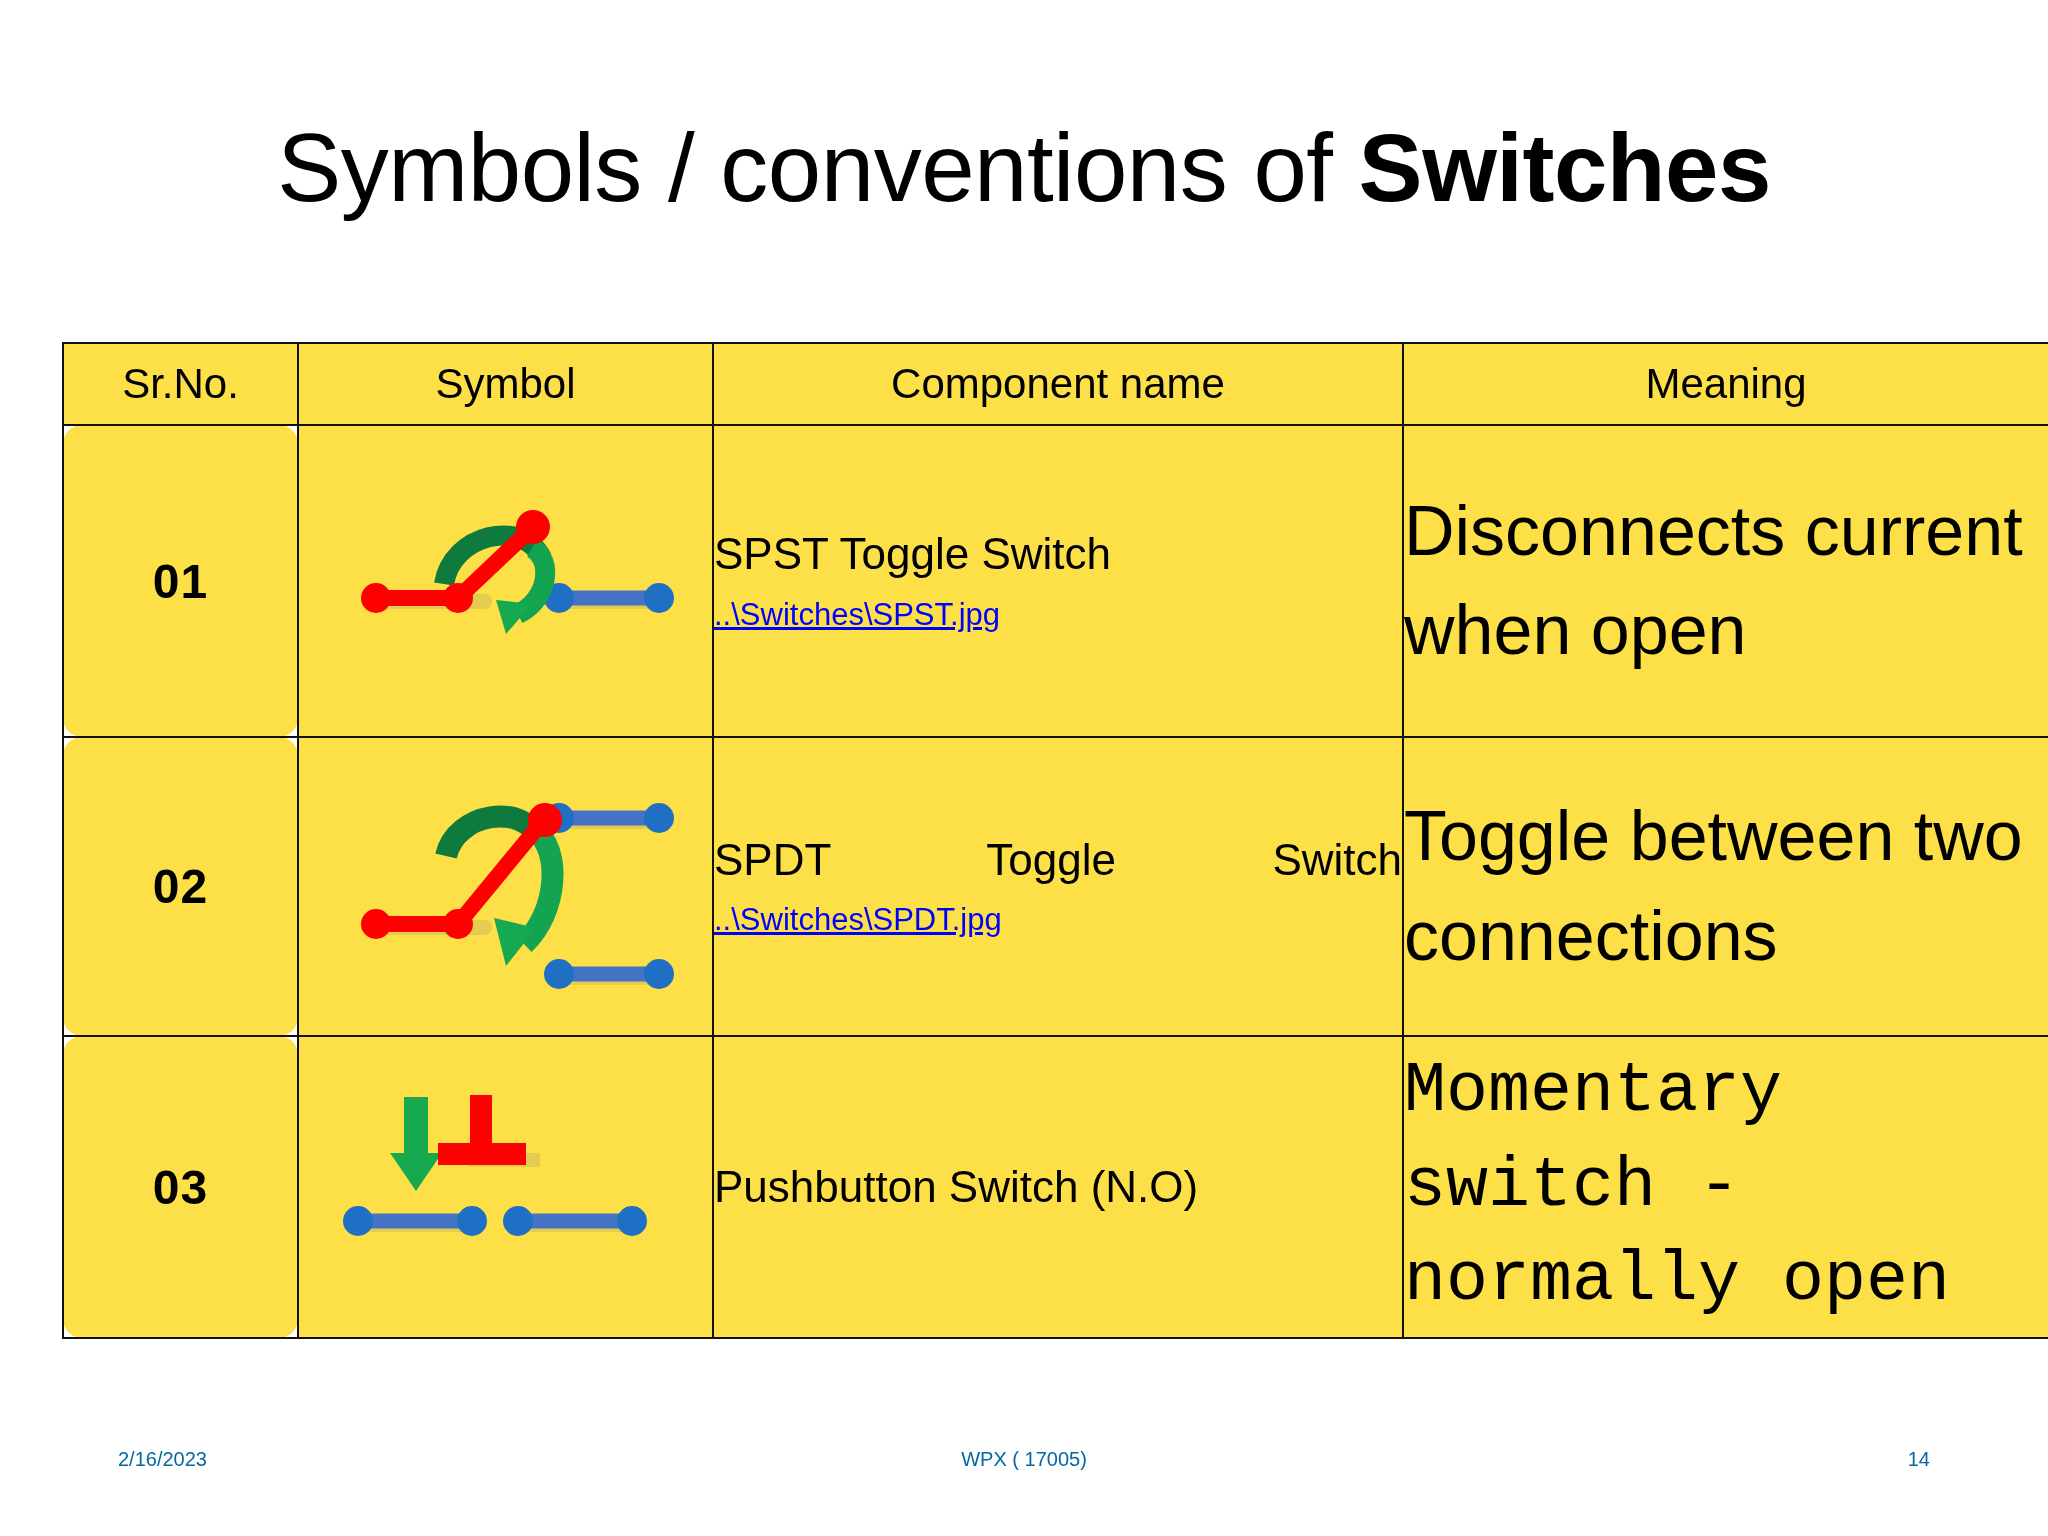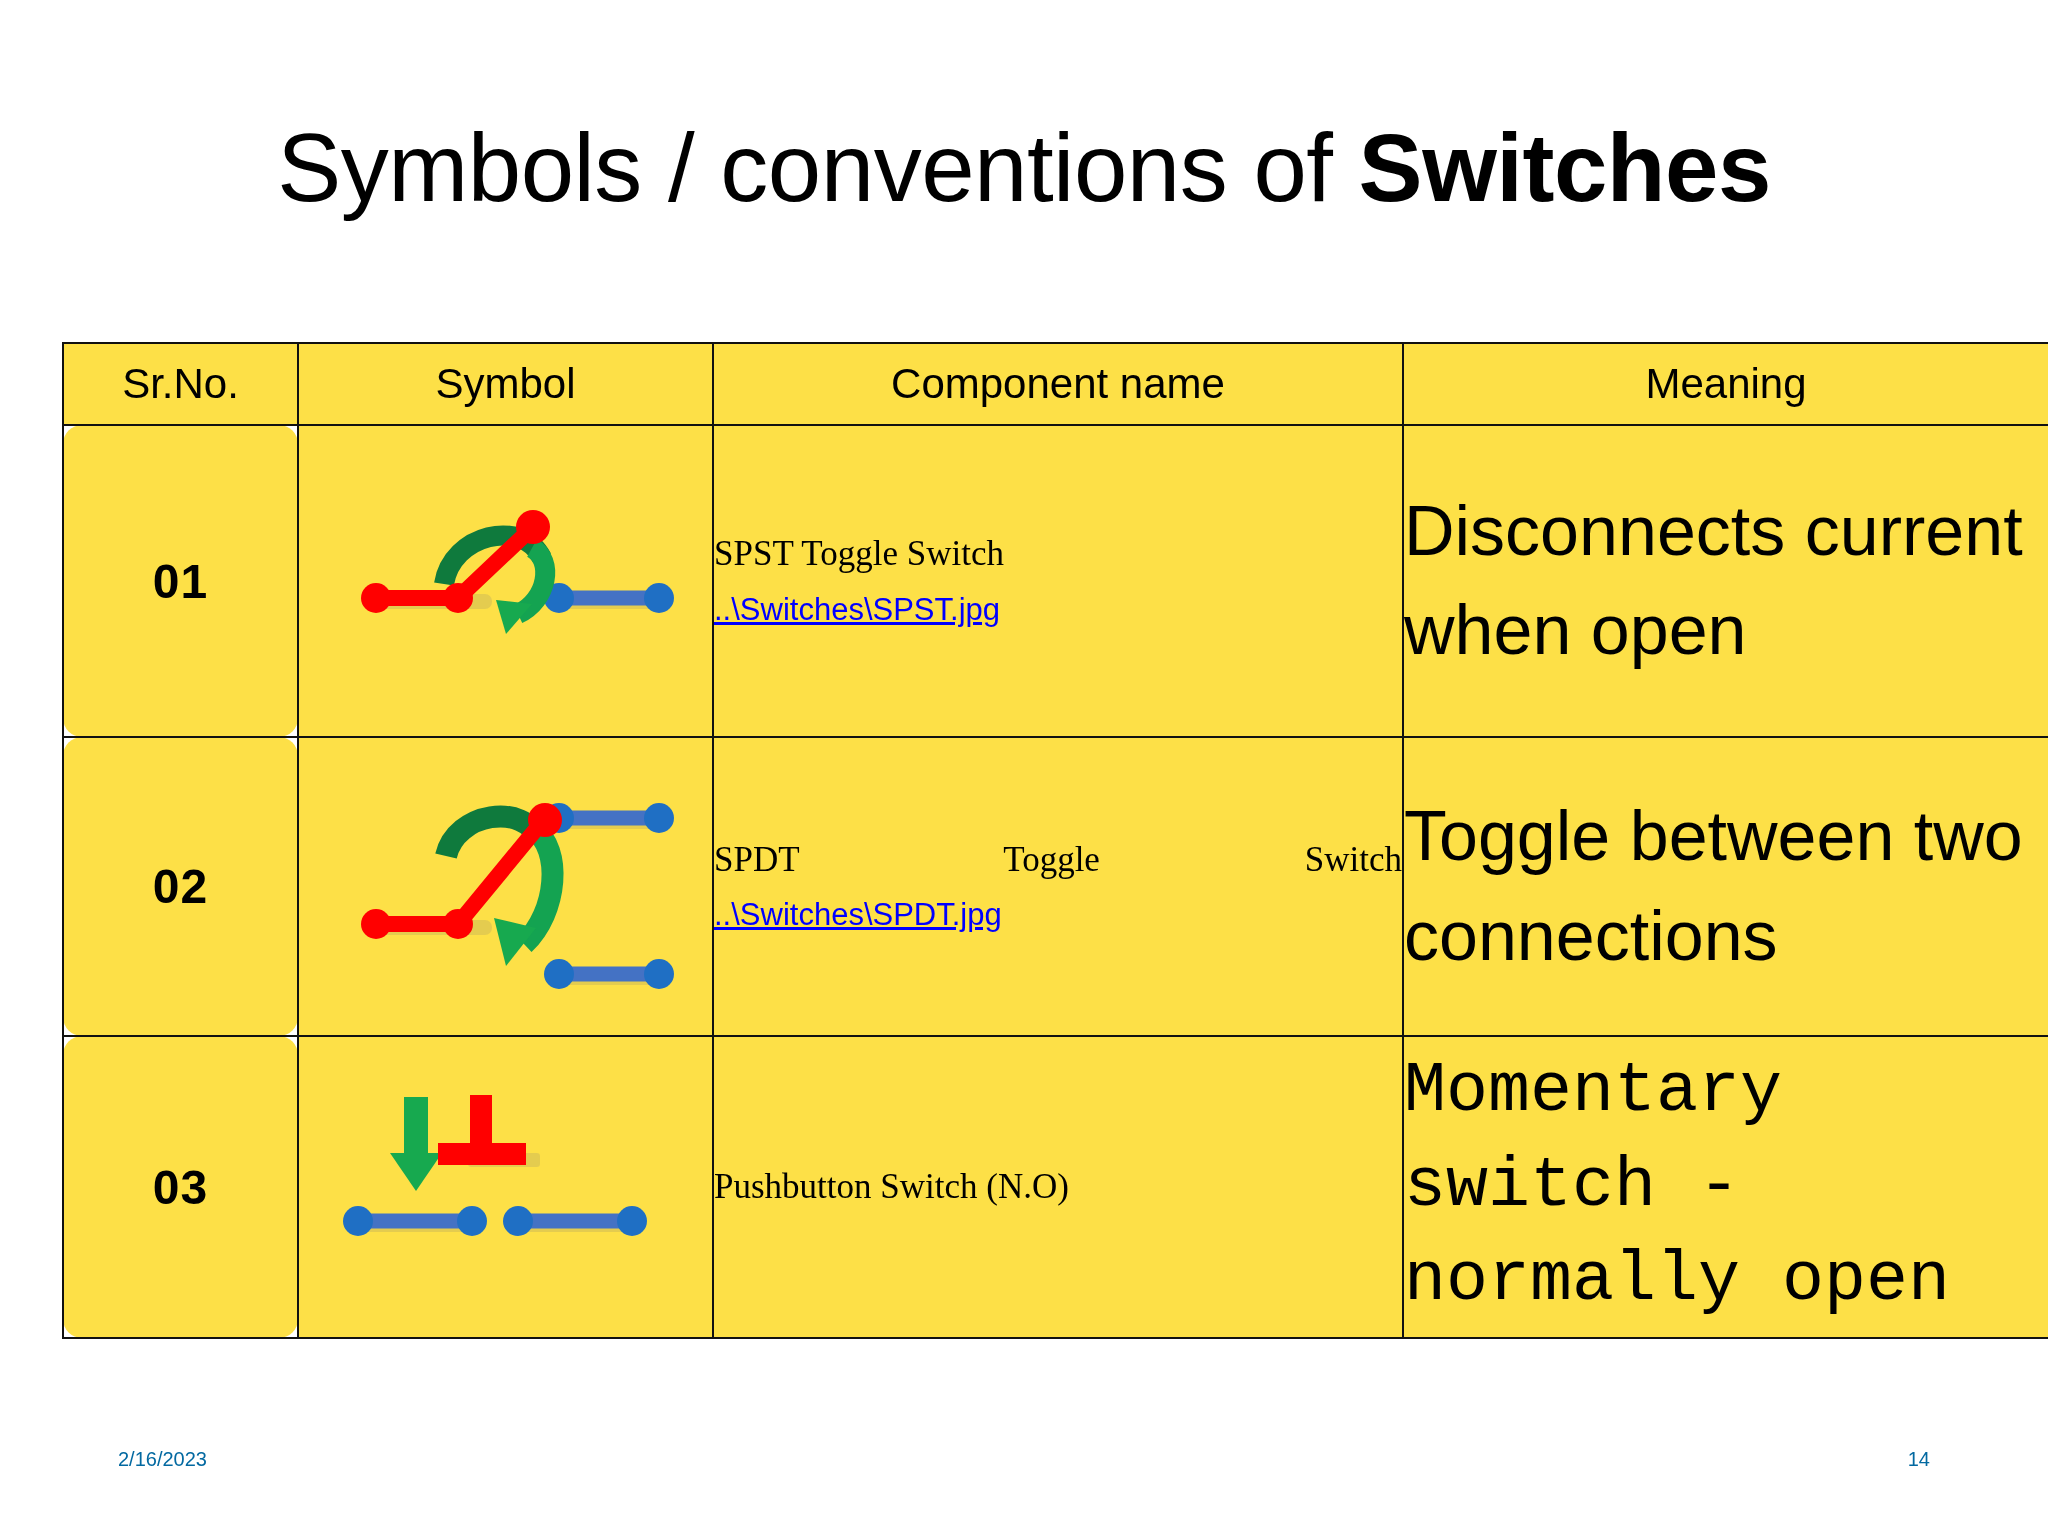--- a/index.html
+++ b/index.html
@@ -71,25 +71,24 @@
   .row-3 td { height: 300px; }
 
   .sym-cell { text-align: center; }
   .sym-wrap { display: flex; align-items: center; justify-content: center; }
 
   .name-cell {
     padding: 6px 10px 6px 14px;
     vertical-align: top;
   }
   .name-main {
-    font-size: 35px;
+    font-size: 44px;
     line-height: 1.08;
     display: block;
     text-align: justify;
-    font-family: Liberation Serif, serif;
   }
   .name-main.justified {
     text-align-last: justify;
   }
   .name-link {
     display: inline-block;
     margin-top: 20px;
     font-size: 31px;
     color: #0000FF;
     text-decoration: underline;
@@ -250,14 +249,15 @@
         <span class="name-main">Pushbutton   Switch (N.O)</span>
       </td>
       <td class="mean-cell">Momentary switch - normally open</td>
     </tr>
 
   </tbody>
 </table>
 
 <div id="slide-footer">
   <span id="footer-date">2/16/2023</span>
+  <span id="footer-center">WPX ( 17005)</span>
   <span id="footer-page">14</span>
 </div>
 
 </body></html>

